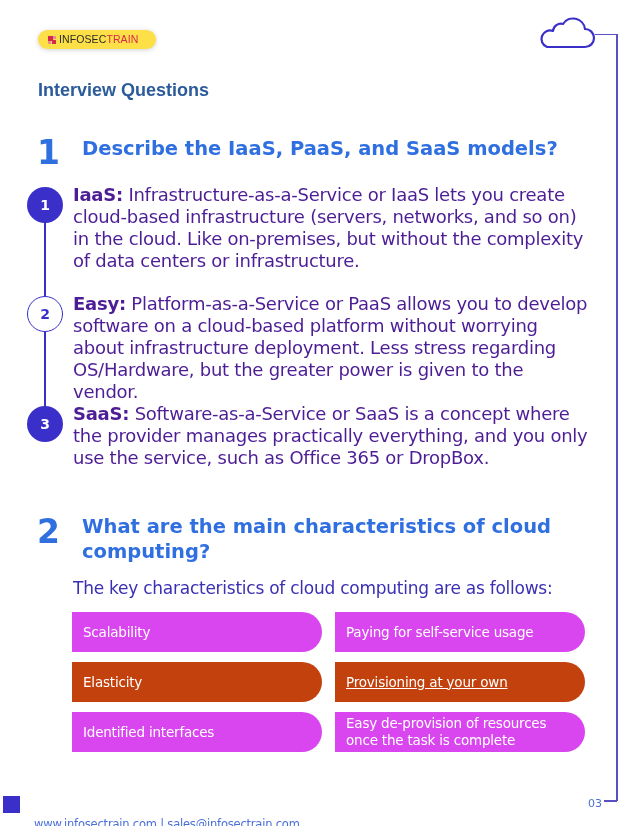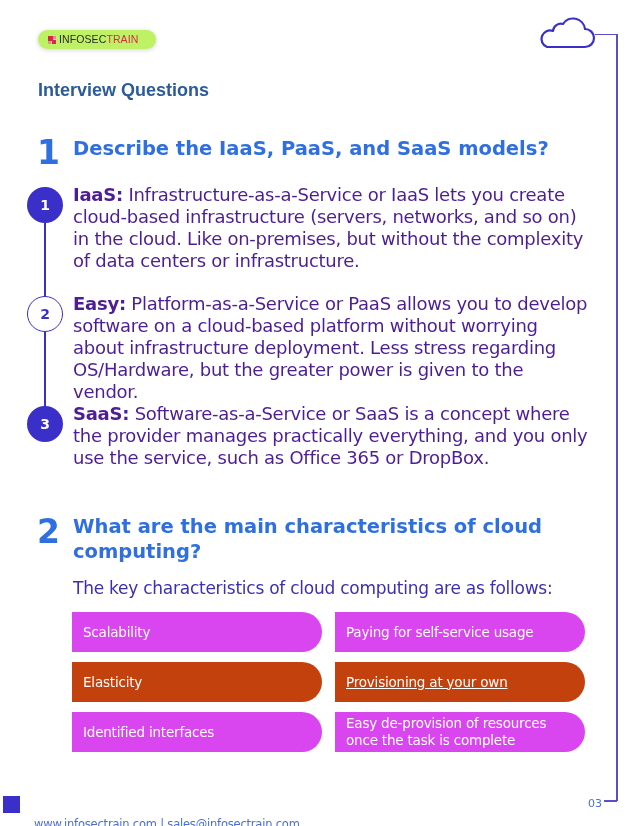--- a/index.html
+++ b/index.html
@@ -1,21 +1,21 @@
 <!DOCTYPE html>
 <html><head>
 <meta charset="utf-8">
 <style>
   * { margin: 0; padding: 0; box-sizing: border-box; }
   html, body { width: 638px; height: 826px; background: #ffffff; overflow: hidden; }
   body { position: relative; font-family: "Liberation Sans", "DejaVu Sans", sans-serif; }
 
   .logo-pill {
     position: absolute; left: 38px; top: 30px; width: 118px; height: 19px;
-    background: #bef264; border-radius: 10px;
+    background: #fde047; border-radius: 10px;
     box-shadow: 0 1px 5px rgba(0,0,0,0.18);
     display: flex; align-items: center; padding-left: 10px; gap: 3px;
   }
   .logo-mark { width: 8px; height: 8px; position: relative; }
   .logo-mark span { position: absolute; background: #d8284a; }
   .logo-mark .a { left:0; top:0; width:5px; height:5px; }
   .logo-mark .b { left:5px; top:0; width:3px; height:3px; background:#e98a9b; }
   .logo-mark .c { left:0; top:5px; width:3px; height:3px; background:#e98a9b; }
   .logo-mark .d { left:4px; top:4px; width:4px; height:4px; }
   .logo-text { font-size: 10.5px; letter-spacing: 0.1px; line-height: 1; }
@@ -23,21 +23,21 @@
   .logo-text .red { color: #d8284a; }
 
   .cloud-icon { position: absolute; left: 537px; top: 14px; width: 60px; height: 36px; }
   .frame-line-top { position: absolute; left: 595px; top: 34px; width: 22px; height: 1px; background: #5a4fc4; }
   .frame-line-right { position: absolute; left: 616px; top: 34px; width: 1.5px; height: 767px; background: #5a4fc4; }
   .frame-line-bottom { position: absolute; left: 604px; top: 800px; width: 13px; height: 1.5px; background: #5a4fc4; }
 
   .page-heading { position: absolute; left: 38px; top: 80px; font-size: 18px; color: #2c5b9a; font-weight: bold; }
 
   .q-num { position: absolute; font-weight: bold; color: #2f6fe0; font-size: 33px; line-height: 1; font-family: "DejaVu Sans", sans-serif; }
-  .q-title { position: absolute; font-weight: bold; color: #2f6fe0; font-size: 19.5px; line-height: 25px; font-family: "DejaVu Sans", sans-serif; }
+  .q-title { position: absolute; font-weight: bold; color: #2f6fe0; font-size: 19.5px; line-height: 25px; font-family: "DejaVu Sans", sans-serif; margin-left: 9px; }
 
   .timeline-line { position: absolute; left: 44px; top: 205px; width: 1.5px; height: 220px; background: #3a2fc9; }
   .step-circle {
     position: absolute; width: 36px; height: 36px; border-radius: 50%;
     display: flex; align-items: center; justify-content: center;
     font-weight: bold; font-size: 14px; font-family: "DejaVu Sans", sans-serif;
   }
   .step-filled { background: #3a2fc9; color: #fff; }
   .step-outline { background: #fff; color: #3a2fc9; border: 1.5px solid #3a2fc9; }
 

